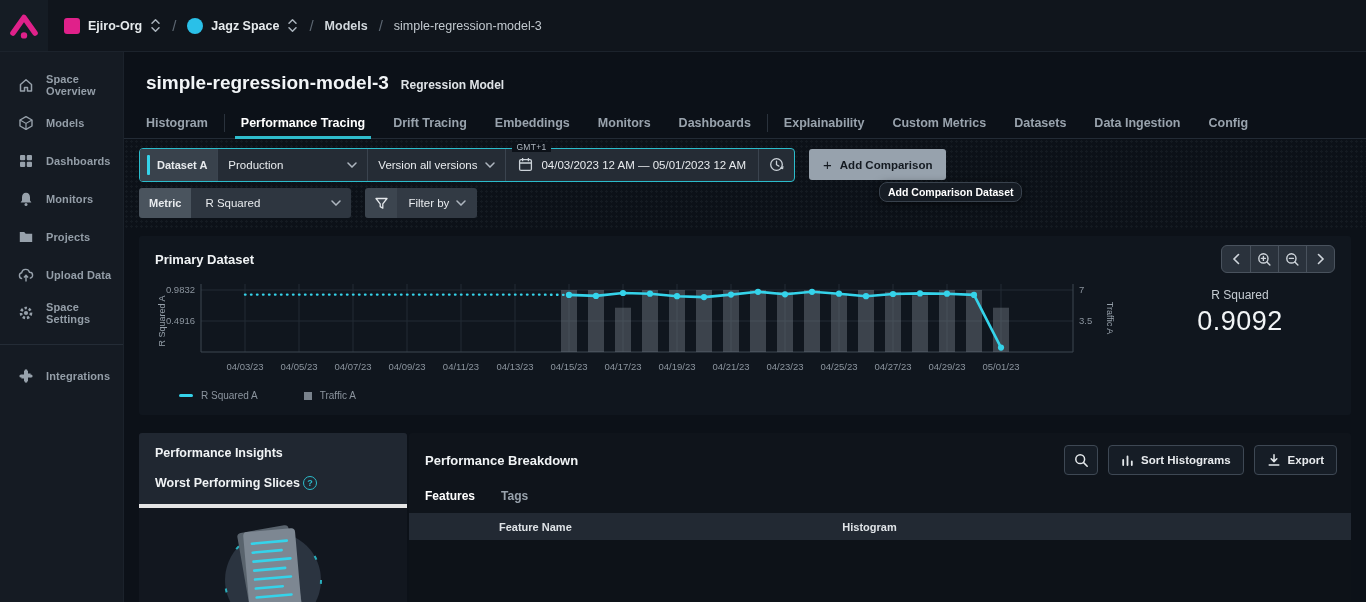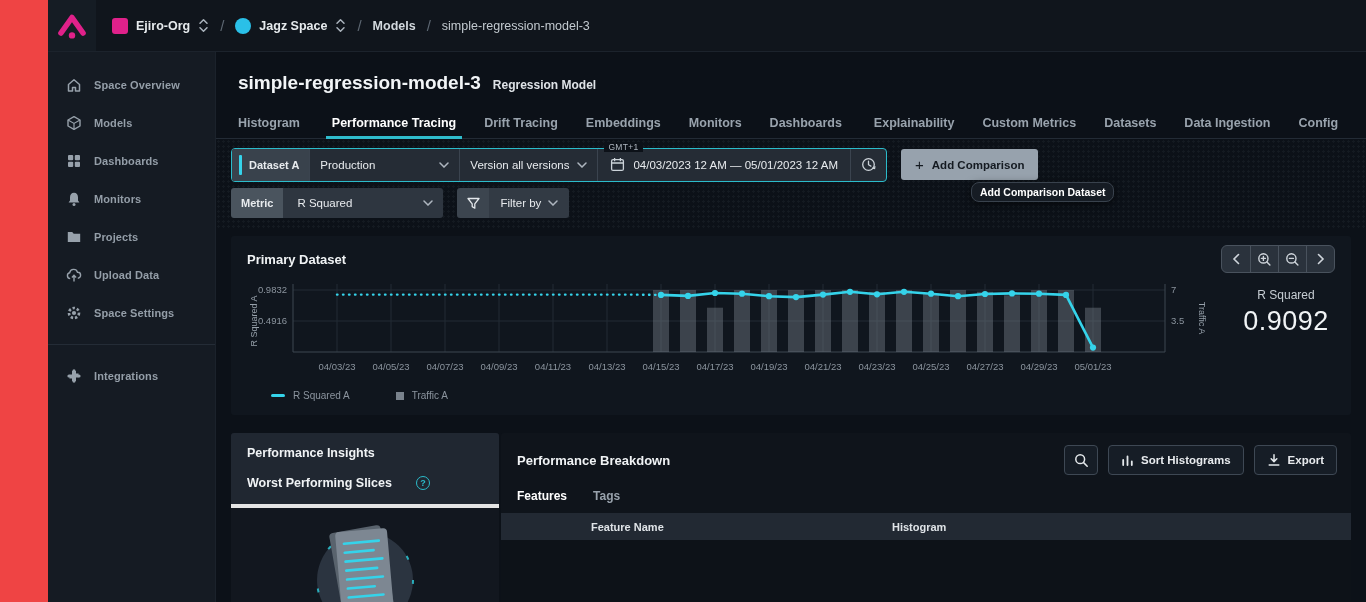--- a/index.html
+++ b/index.html
@@ -1,36 +1,36 @@
 <!DOCTYPE html>
 <html><head>
 <meta charset="utf-8">
 <style>
   * { margin:0; padding:0; box-sizing:border-box; }
   html,body { width:1366px; height:602px; overflow:hidden; background:#06090d;
     font-family:"Liberation Sans","DejaVu Sans",sans-serif; color:#e8ebee; }
-  .app { width:1366px; height:602px; overflow:hidden; background:#ef4444; position:relative;padding-left:48px; }
+  .app { width:1366px; height:602px; overflow:hidden; background:#ef4444; position:relative; }
   .dots { background-image:radial-gradient(rgba(130,145,160,.07) 1px, transparent 1.2px); background-size:5px 5px; }
 
   
   .topbar { height:52px; background:#10151c; display:flex; align-items:stretch; border-bottom:1px solid #1c232c; }
   .logo-tile { width:48px; display:flex; align-items:center; justify-content:center; background:#151c24; }
   .crumbs { display:flex; align-items:center; margin-left:16px; gap:9px; font-size:12.5px; }
   .crumb-group { display:flex; align-items:center; gap:8px; cursor:pointer; }
   .avatar { width:16px; height:16px; display:inline-block; }
   .avatar.square { background:#e0218a; border-radius:3px; }
   .avatar.circle { background:#2ac0e8; border-radius:50%; }
   .crumb-name { color:#e6eaed; font-weight:700; }
   .slash { color:#5d6772; font-size:15px; padding:0 2px; }
   .crumb-link { color:#d2d8dd; font-weight:700; }
   .crumb-current { color:#c2c9cf; font-weight:400; }
 
   
   .body { display:flex; height:550px; }
-  .sidebar { width:168px; background:#151b23; border-right:1px solid #1b222b; padding-top:14px; flex:none; }
+  .sidebar { width:124px; background:#151b23; border-right:1px solid #1b222b; padding-top:14px; flex:none; }
   .side-item { display:flex; align-items:center; gap:12px; height:38px; padding:0 0 0 18px; cursor:pointer; }
   .side-item .icn { width:16px; height:16px; flex:none; display:flex; }
   .side-item .icn svg { width:16px; height:16px; }
   .side-item .lbl { font-size:11px; font-weight:700; color:#949ea8; letter-spacing:.1px; }
   .side-divider { height:1px; background:#242c36; margin:12px 0; }
 
   .main { flex:1; background:#0c1118; overflow:hidden; }
 
   
   .model-header { padding:20px 22px 0; display:flex; align-items:baseline; gap:12px; }
@@ -96,21 +96,21 @@
   .legend .litem { display:flex; align-items:center; gap:8px; font-size:10px; color:#8b949e; }
   .sw-line { width:14px; height:3px; border-radius:2px; }
   .sw-square { width:8px; height:8px; }
 
   
   .bottom-row { display:flex; gap:2px; margin:18px 15px 0; height:172px; }
   .insights-card { width:268px; flex:none; background:#12171f; border-radius:3px 3px 0 0; overflow:hidden;
                    display:flex; flex-direction:column; }
   .ins-head { background:#202731; padding:13px 16px 14px; border-bottom:4px solid #e5e5e5; }
   .ins-title { font-size:12.5px; font-weight:700; color:#f0f3f5; }
-  .ins-sub { margin-top:16px; display:flex; align-items:center; gap:24px; font-size:12.5px; font-weight:700; color:#f0f3f5; }
+  .ins-sub { margin-top:16px; display:flex; align-items:center; gap:3px; font-size:12.5px; font-weight:700; color:#f0f3f5; }
   .q-icon { width:14px; height:14px; border:1.4px solid #2bbccb; border-radius:50%; color:#2bbccb; font-size:9px;
             font-weight:700; display:flex; align-items:center; justify-content:center; cursor:pointer; }
   .ins-body { flex:1; display:flex; justify-content:center; overflow:hidden; padding-top:10px; }
   .breakdown-card { flex:1; background:#0f141b; border-radius:3px 3px 0 0; position:relative; overflow:hidden; }
   .bd-head { display:flex; align-items:center; justify-content:space-between; padding:12px 14px 0 16px;gap:13px; }
   .bd-head h3 { font-size:13px; font-weight:700; color:#f0f3f5; }
   .bd-actions { display:flex; gap:10px; }
   .tool-btn { display:flex; align-items:center; gap:7px; height:30px; padding:0 12px; background:#161d26;
               border:1px solid #3e4854; border-radius:4px; color:#e8ebee; font-size:11.5px; font-weight:600;
               cursor:pointer; font-family:inherit; }

